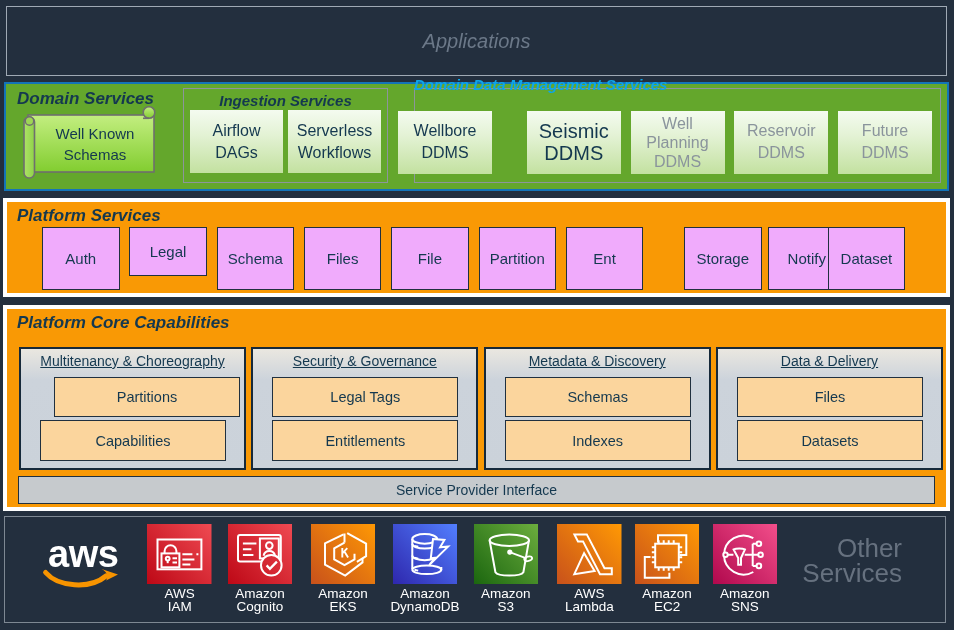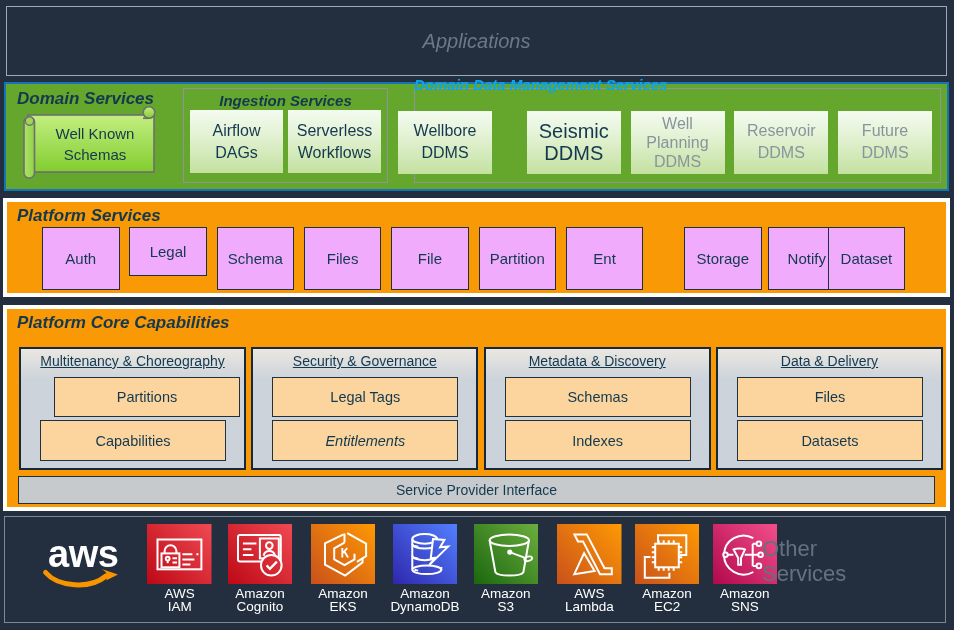--- a/index.html
+++ b/index.html
@@ -73,21 +73,21 @@
 <div class="abs" style="left:17px;top:313px;font-size:17px;font-weight:bold;font-style:italic;color:#14384f;">Platform Core Capabilities</div>
 
 <div class="abs grp" style="left:19px;top:347px;width:227px;height:123px;"></div>
 <div class="abs grpt" style="left:19px;top:353px;width:227px;">Multitenancy &amp; Choreography</div>
 <div class="abs ctr obox" style="left:40px;top:376.5px;width:186px;height:40.5px;margin-left:14px;">Partitions</div>
 <div class="abs ctr obox" style="left:40px;top:420px;width:186px;height:41px;">Capabilities</div>
 
 <div class="abs grp" style="left:251.3px;top:347px;width:227px;height:123px;"></div>
 <div class="abs grpt" style="left:251.3px;top:353px;width:227px;">Security &amp; Governance</div>
 <div class="abs ctr obox" style="left:272.3px;top:376.5px;width:186px;height:40.5px;">Legal Tags</div>
-<div class="abs ctr obox" style="left:272.3px;top:420px;width:186px;height:41px;font-style:italic;">Entitlements</div>
+<div class="abs ctr obox" style="left:272.3px;top:420px;width:186px;height:41px;">Entitlements</div>
 
 <div class="abs grp" style="left:483.7px;top:347px;width:227px;height:123px;"></div>
 <div class="abs grpt" style="left:483.7px;top:353px;width:227px;">Metadata &amp; Discovery</div>
 <div class="abs ctr obox" style="left:504.7px;top:376.5px;width:186px;height:40.5px;">Schemas</div>
 <div class="abs ctr obox" style="left:504.7px;top:420px;width:186px;height:41px;">Indexes</div>
 
 <div class="abs grp" style="left:716px;top:347px;width:227px;height:123px;"></div>
 <div class="abs grpt" style="left:716px;top:353px;width:227px;">Data &amp; Delivery</div>
 <div class="abs ctr obox" style="left:737px;top:376.5px;width:186px;height:40.5px;">Files</div>
 <div class="abs ctr obox" style="left:737px;top:420px;width:186px;height:41px;">Datasets</div>
@@ -226,13 +226,13 @@
     <path d="M14.7,30.8 H20.4 M31.7,30.8 H39.7"></path>
     <path d="M20.6,25.4 C23.2,24.3 29.3,24.3 31.9,25.4 L28,34 V40.7 H25.2 V34 Z"></path>
     <path d="M39.7,19.7 V41.9 M39.7,19.7 H43.6 M39.7,30.8 H45.3 M39.7,41.9 H43.6"></path>
     <circle cx="45.9" cy="19.7" r="2.3" fill="url(#gpnk)"></circle>
     <circle cx="47.6" cy="30.8" r="2.3" fill="url(#gpnk)"></circle>
     <circle cx="45.9" cy="41.9" r="2.3" fill="url(#gpnk)"></circle>
   </g>
 </svg>
 <div class="abs ilabel" style="left:699.8px;top:588px;width:90px;">Amazon<br>SNS</div>
 
-<div class="abs" style="left:762px;top:536px;width:140px;text-align:left;font-size:22px;line-height:25.4px;color:#66717f;">Other<br>Services</div>
+<div class="abs" style="left:762px;top:536px;width:140px;text-align:right;font-size:26px;line-height:25.4px;color:#66717f;">Other<br>Services</div>
 
 </body></html>

